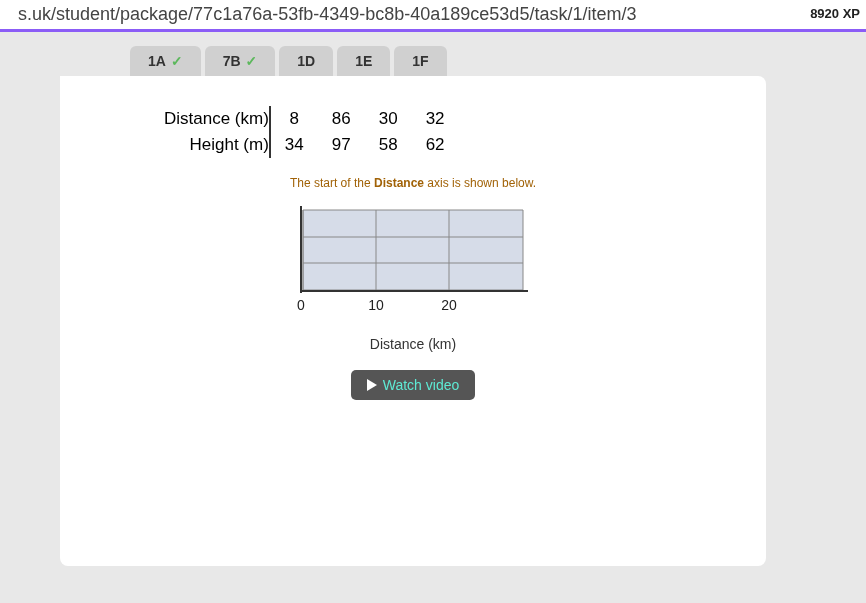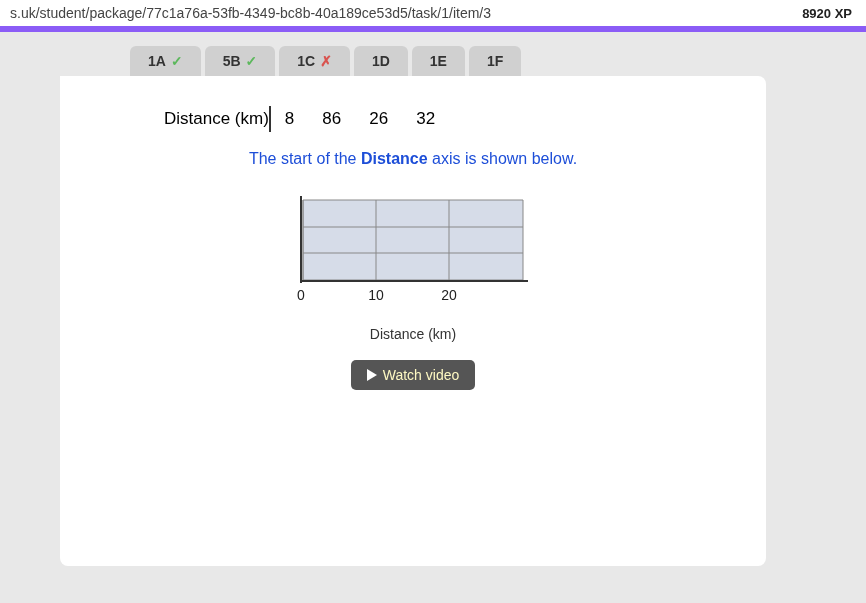--- a/index.html
+++ b/index.html
@@ -12,30 +12,30 @@
       position: relative;
     }
 
     
     .top-bar {
       background: #fff;
       width: 100%;
       height: 32px;
       display: flex;
       align-items: center;
-      padding: 0 10px;
-      font-size: 14px;
+      padding: 0 18px;
+      font-size: 18px;
       color: #444;
-      border-bottom: 6px solid #8b5cf6;
+      border-bottom: 3px solid #8b5cf6;
     }
 
     .xp-label {
       position: absolute;
       top: 6px;
-      right: 14px;
+      right: 6px;
       font-size: 13px;
       font-weight: bold;
       color: #222;
     }
 
     
     .tab-bar {
       display: flex;
       align-items: center;
       gap: 4px;
@@ -99,23 +99,23 @@
       padding-right: 0;
       font-weight: normal;
     }
 
     .data-table .border-left {
       border-left: 2px solid #333;
     }
 
     
     .desc-text {
-      font-size: 16px;
-      color: #1d4ed8;
-      margin: 6px 0 22px 0;
+      font-size: 12px;
+      color: #a16207;
+      margin: 6px 0 10px 0;
       text-align: center;
     }
 
     .desc-text b {
       font-weight: bold;
     }
 
     .question-text {
       font-size: 16px;
       color: #222;
@@ -142,21 +142,21 @@
       text-align: center;
       margin-top: 2px;
     }
 
     
     .watch-video-btn {
       display: flex;
       align-items: center;
       gap: 6px;
       background: #555;
-      color: #fef9c3;
+      color: #5eead4;
       border: none;
       border-radius: 5px;
       padding: 7px 16px;
       font-size: 14px;
       cursor: pointer;
       margin: 10px auto 13px auto;
     }
 
     .play-icon {
       width: 0;
@@ -177,26 +177,22 @@
 <div class="xp-label">
   <span>8920 XP</span>
 </div>
 
 <div class="tab-bar">
   <div class="tab">
     <span>1A</span>
     <span class="check">✓</span>
   </div>
   <div class="tab">
-    <span>5B</span>
+    <span>7B</span>
     <span class="check">✓</span>
-  </div>
-  <div class="tab">
-    <span>1C</span>
-    <span class="cross">✗</span>
   </div>
   <div class="tab">
     <span>1D</span>
   </div>
   <div class="tab">
     <span>1E</span>
   </div>
   <div class="tab">
     <span>1F</span>
   </div>
@@ -204,22 +200,29 @@
 
 <div class="main-content">
 
   <div class="data-table">
     <table>
       <tbody>
           <tr>
         <td class="label">Distance (km)</td>
         <td class="border-left">8</td>
         <td>86</td>
-        <td>26</td>
+        <td>30</td>
         <td>32</td>
+      </tr>
+      <tr>
+        <td class="label">Height (m)</td>
+        <td class="border-left">34</td>
+        <td>97</td>
+        <td>58</td>
+        <td>62</td>
       </tr>
     </tbody>
       </table>
   </div>
 
   <div class="desc-text">
     The start of the <b>Distance</b> axis is shown below.
   </div>
 
 

